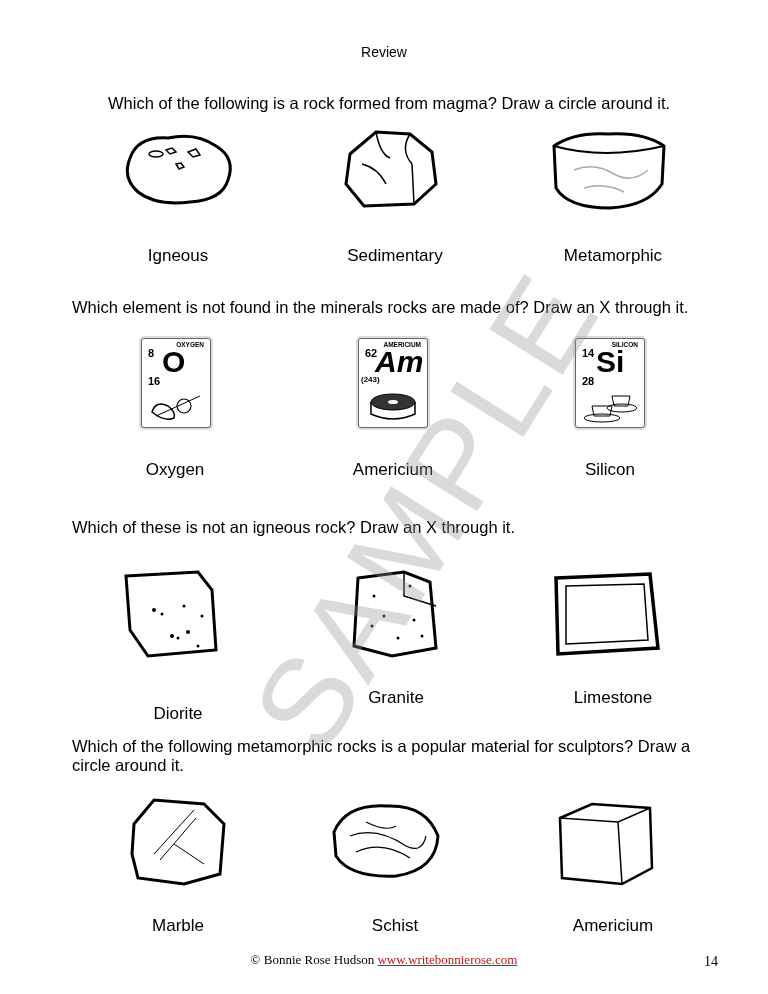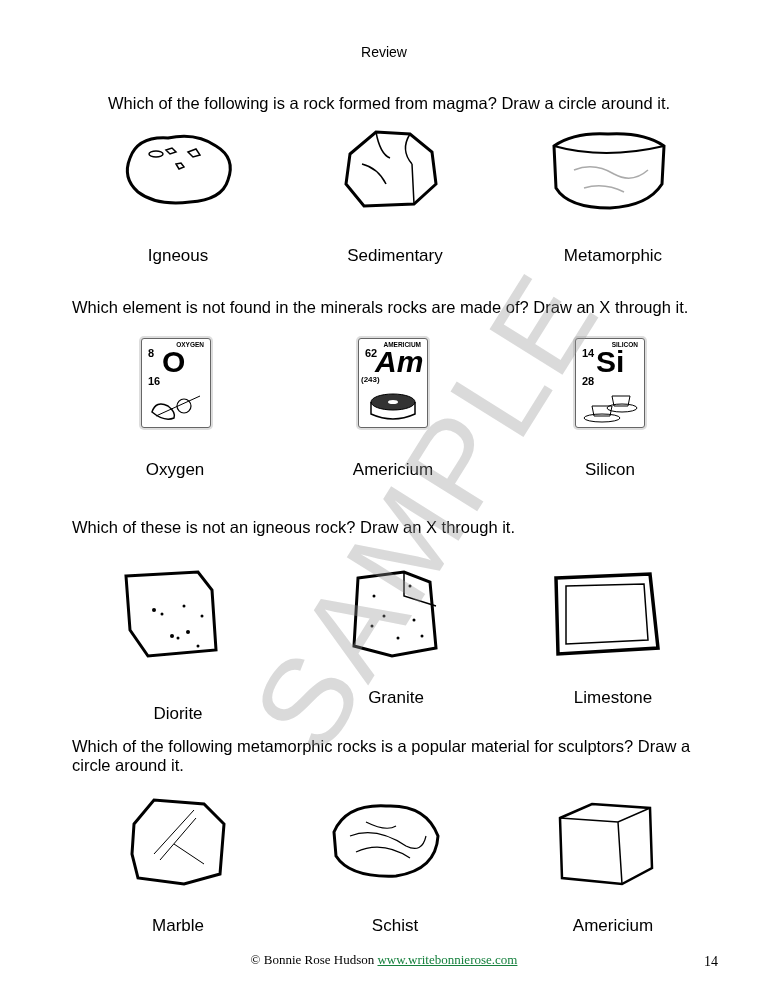--- a/index.html
+++ b/index.html
@@ -9,21 +9,21 @@
   .label { position:absolute; width:160px; text-align:center; font-size:17px; }
   .pic { position:absolute; }
   .card { position:absolute; width:68px; height:88px; border:1.5px solid #666; border-radius:3px; background:#fff; box-shadow:0 0 0 2px #ddd; }
   .card .num-top { position:absolute; left:6px; top:8px; font-size:11px; font-weight:bold; }
   .card .num-mass { position:absolute; left:6px; top:36px; font-size:11px; font-weight:bold; }
   .card .name { position:absolute; right:6px; top:2px; font-size:6.5px; font-weight:bold; }
   .card .sym { position:absolute; left:20px; top:6px; font-size:30px; font-weight:bold; line-height:34px; }
   .card svg { position:absolute; left:4px; bottom:3px; }
   .watermark { position:absolute; left:160px; top:440px; font-size:125px; color:rgba(150,150,150,0.35); transform:rotate(-58deg); transform-origin:center; letter-spacing:4px; pointer-events:none; }
   .footer { position:absolute; top:952px; left:0; width:768px; text-align:center; font-family:"Liberation Serif", serif; font-size:13px; }
-  .footer a { color:#15803d; text-decoration:underline; }
+  .footer a { color:#b91c1c; text-decoration:underline; }
   .page-num { position:absolute; top:954px; left:704px; font-family:"Liberation Serif", serif; font-size:14px; }
 </style>
 </head>
 <body>
 
 <div class="title">Review</div>
 
 <div class="q" style="top:94px;margin-left:36px;">Which of the following is a rock formed from magma? Draw a circle around it.</div>
 <svg class="pic" style="left:118px;top:128px;" width="120" height="80">
   <path d="M12,30 Q20,8 50,10 Q78,4 98,18 Q118,30 110,52 Q104,72 72,74 Q38,78 20,64 Q4,50 12,30 Z" fill="none" stroke="#000" stroke-width="3"></path>

